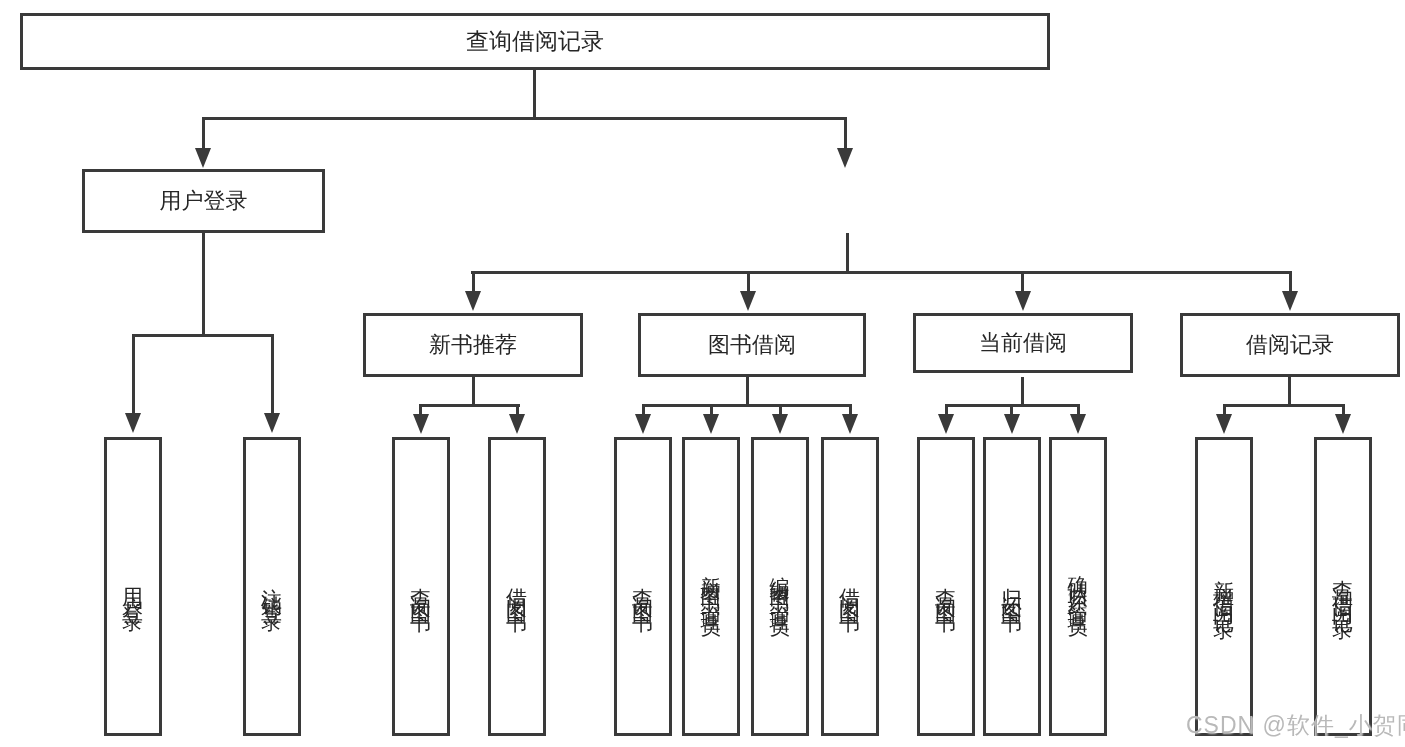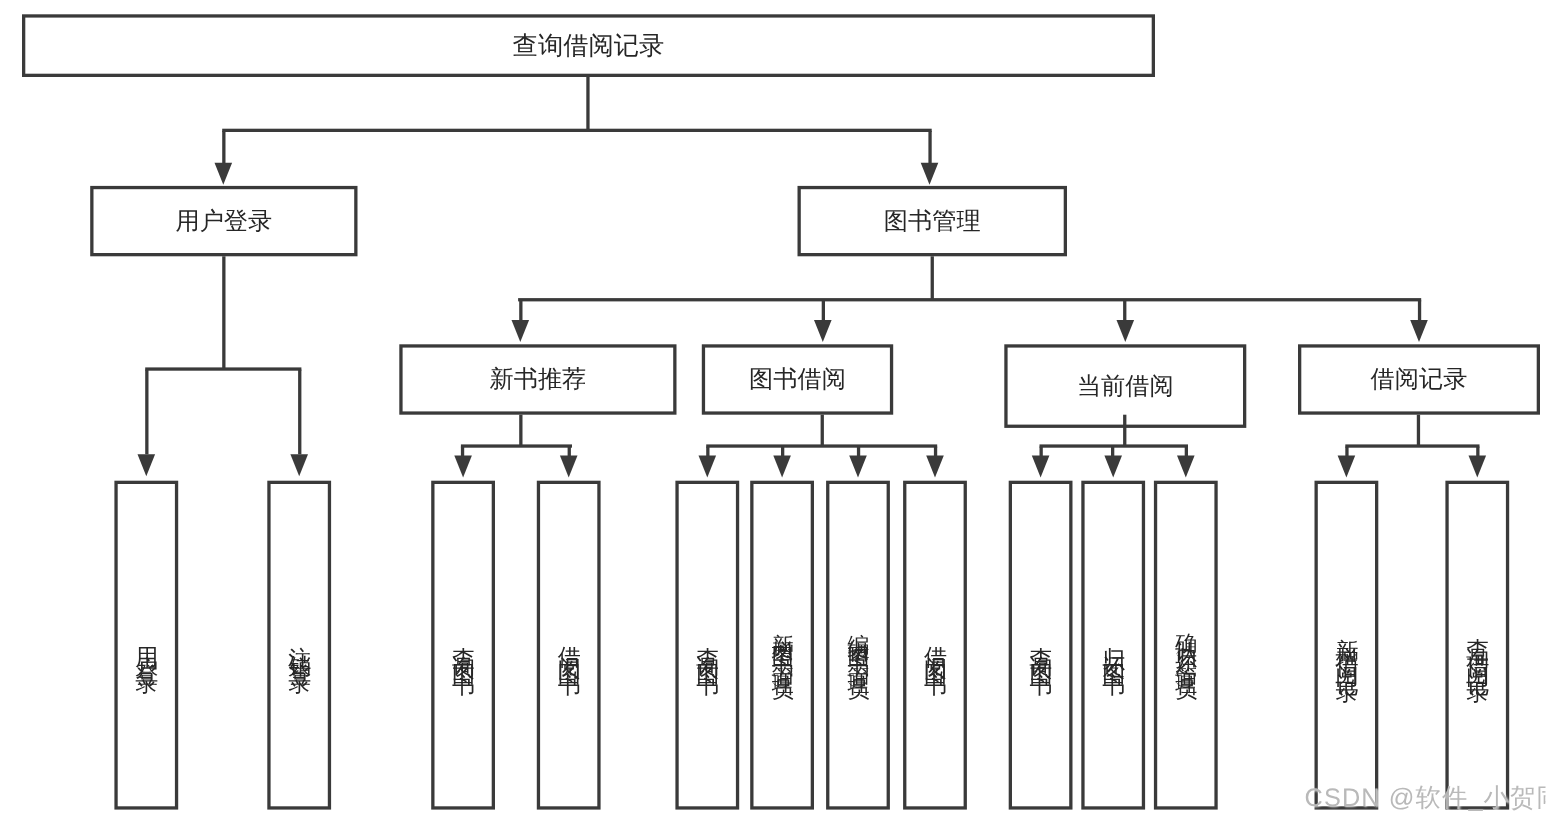--- a/index.html
+++ b/index.html
@@ -22,23 +22,23 @@
     background:var(--background);
     border:3px solid var(--line);
     display:flex;align-items:center;justify-content:center;
     color:var(--text);
     font-size:22px;
     line-height:1;
   }
   .n-root{left:20px;top:13px;width:1030px;height:57px;font-size:23px;}
   .n-user-login{left:82px;top:169px;width:243px;height:64px;}
   .n-book-mgmt{left:725px;top:169px;width:245px;height:64px;}
-  .n-new-book{left:363px;top:313px;width:252px;height:64px;}
-  .n-book-borrow{left:638px;top:313px;width:174px;height:64px;}
-  .n-current-borrow{left:913px;top:313px;width:220px;height:76px;}
+  .n-new-book{left:363px;top:313px;width:220px;height:64px;}
+  .n-book-borrow{left:638px;top:313px;width:228px;height:64px;}
+  .n-current-borrow{left:913px;top:313px;width:220px;height:60px;}
   .n-borrow-record{left:1180px;top:313px;width:220px;height:64px;}
 
   
   .leaf{
     top:437px;width:58px;height:299px;
     writing-mode:vertical-rl;
     font-size:21px;
     letter-spacing:8px;
   }
   .leaf.long{letter-spacing:6px;font-size:20px;}
@@ -79,23 +79,20 @@
 
 <div class="canvas">
 
   <div class="node n-root">
     <span>查询借阅记录</span>
   </div>
 
   <div class="node n-user-login">
     <span>用户登录</span>
   </div>
-  <div class="node n-book-mgmt">
-    <span>图书管理</span>
-  </div>
 
   <div class="node n-new-book">
     <span>新书推荐</span>
   </div>
   <div class="node n-book-borrow">
     <span>图书借阅</span>
   </div>
   <div class="node n-current-borrow">
     <span>当前借阅</span>
   </div>

